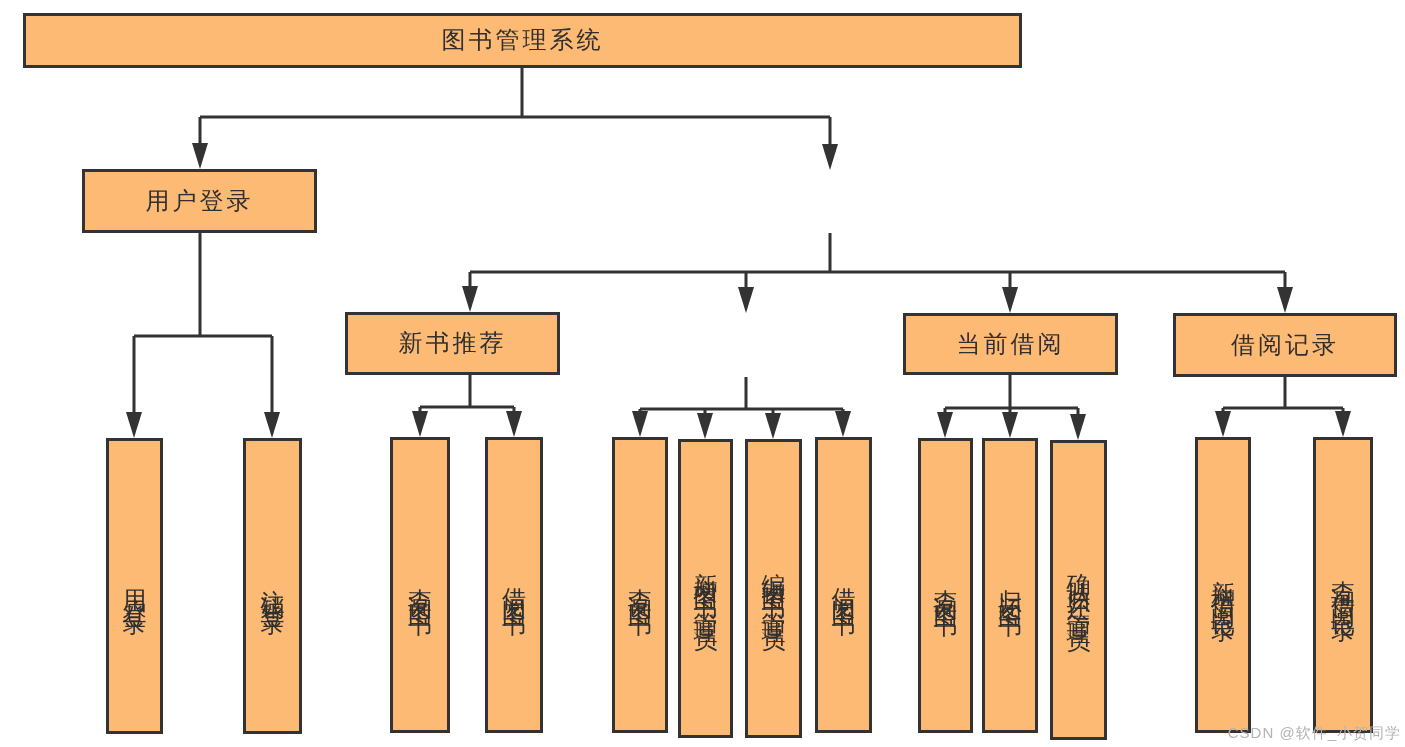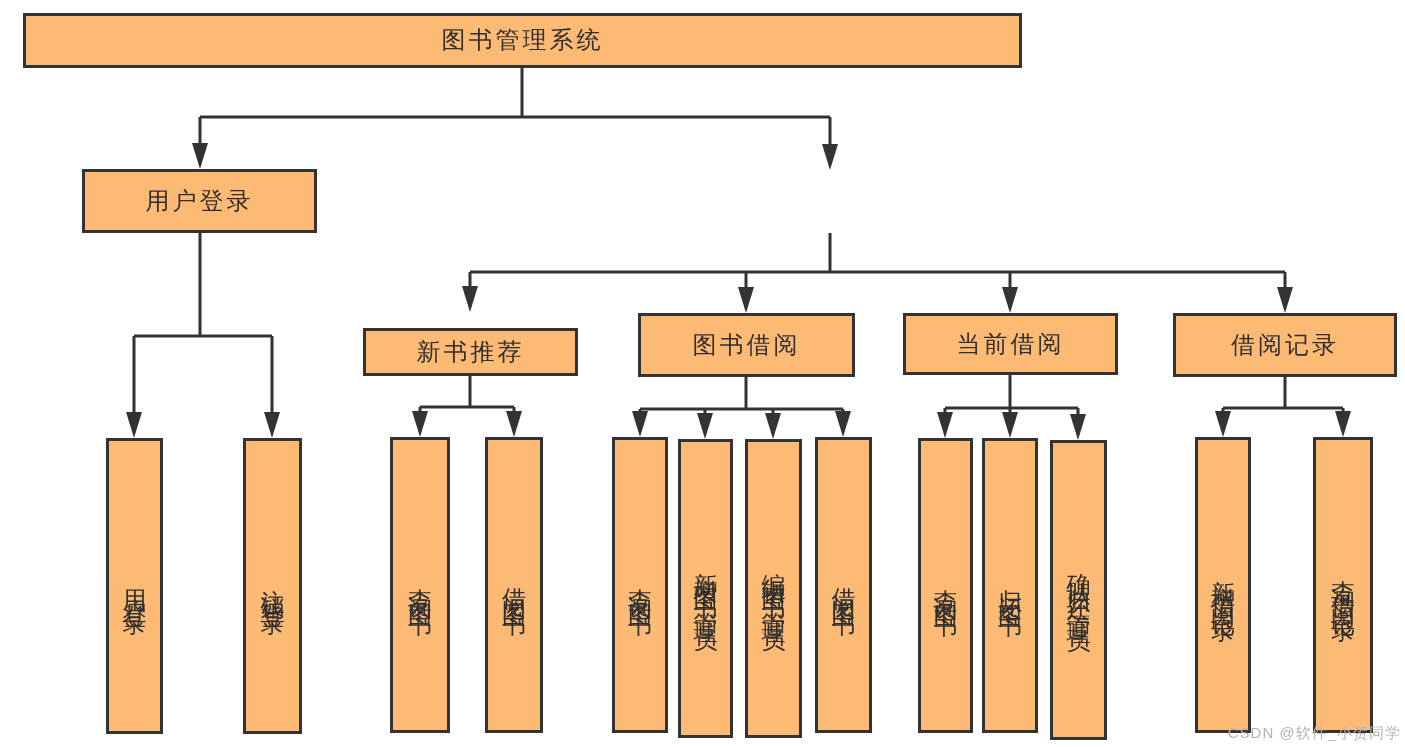--- a/index.html
+++ b/index.html
@@ -15,21 +15,21 @@
   .lbl{font-size:24px;letter-spacing:3px;white-space:nowrap;line-height:1.2;}
   .v .lbl{writing-mode:vertical-rl;text-orientation:mixed;letter-spacing:8px;line-height:1;}
   .watermark{
     position:absolute;right:4px;bottom:4px;font-size:15px;color:#b4b4b4;
     letter-spacing:1px;white-space:nowrap;
   }
   
   #box-root{left:23px;top:13px;width:999px;height:55px;}
   #box-user-login{left:82px;top:169px;width:235px;height:64px;}
   #box-book-mgmt{left:712px;top:170px;width:235px;height:63px;}
-  #box-new-book{left:363px;top:312px;width:215px;height:48px;margin-top:16px;}
+  #box-new-book{left:345px;top:312px;width:215px;height:63px;}
   #box-book-borrow{left:638px;top:313px;width:217px;height:64px;}
   #box-current-borrow{left:903px;top:313px;width:215px;height:62px;}
   #box-borrow-record{left:1173px;top:313px;width:224px;height:64px;}
   #leaf-1-1{left:106px;top:438px;width:57px;height:296px;}
   #leaf-1-2{left:243px;top:438px;width:59px;height:296px;}
   #leaf-2-1{left:390px;top:437px;width:60px;height:296px;}
   #leaf-2-2{left:485px;top:437px;width:58px;height:296px;}
   #leaf-3-1{left:612px;top:437px;width:56px;height:296px;}
   #leaf-3-2{left:678px;top:439px;width:55px;height:299px;}
   #leaf-3-3{left:745px;top:439px;width:57px;height:299px;}
@@ -107,23 +107,20 @@
     <span class="lbl">图书管理系统</span>
   </div>
 
   <div class="node h" id="box-user-login">
     <span class="lbl">用户登录</span>
   </div>
 
   <div class="node h" id="box-new-book">
     <span class="lbl">新书推荐</span>
   </div>
-  <div class="node h" id="box-book-borrow">
-    <span class="lbl">图书借阅</span>
-  </div>
   <div class="node h" id="box-current-borrow">
     <span class="lbl">当前借阅</span>
   </div>
   <div class="node h" id="box-borrow-record">
     <span class="lbl">借阅记录</span>
   </div>
 
   <div class="node v" id="leaf-1-1">
     <span class="lbl">用户登录</span>
   </div>

